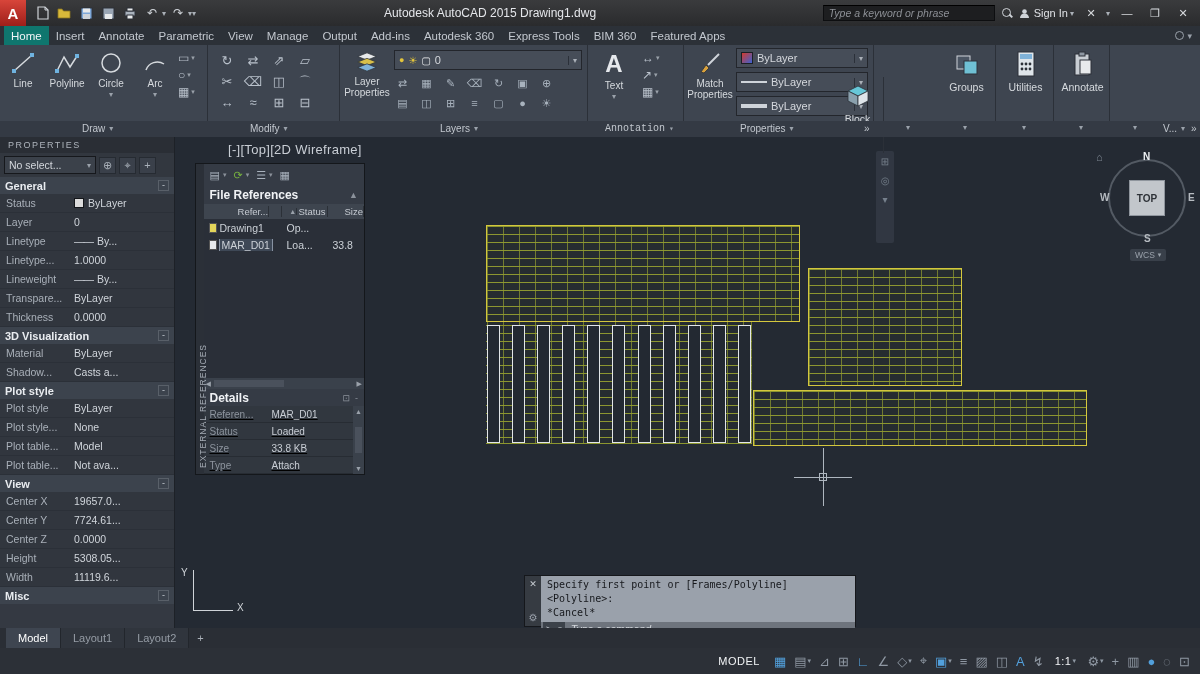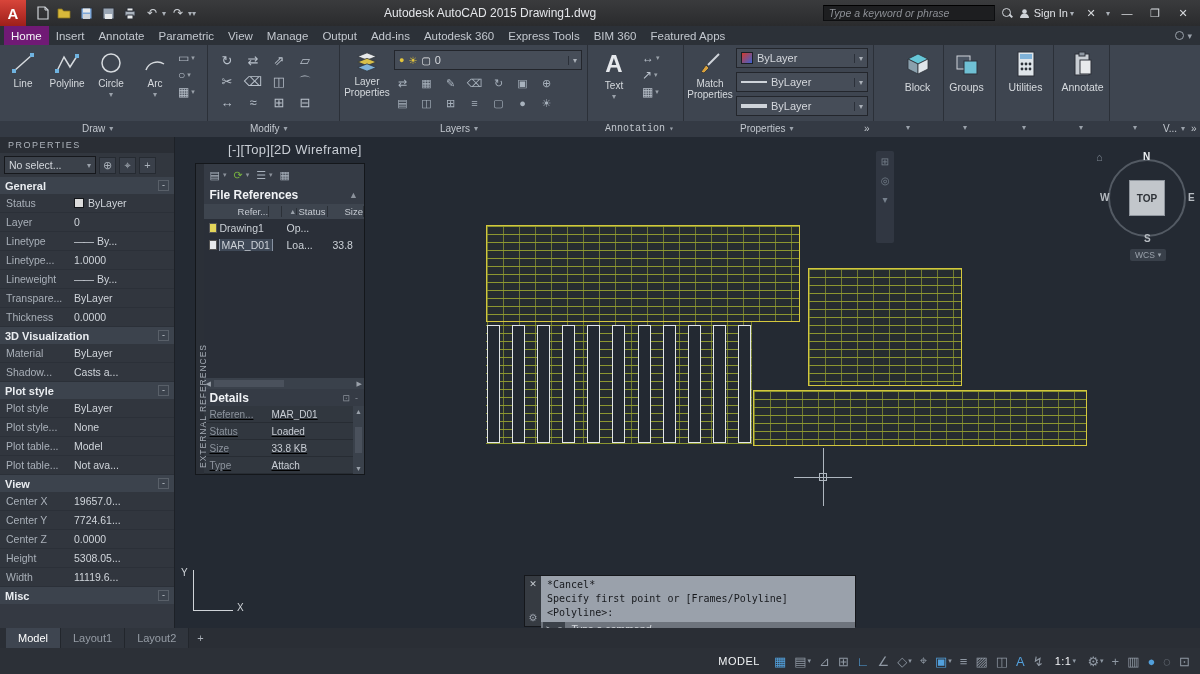--- a/index.html
+++ b/index.html
@@ -22,21 +22,21 @@
   .search-box::placeholder { color:#8d9096; font-style:italic; }
   .mag-icon { position:relative; width:12px; height:12px; display:inline-block; }
   .mag-icon::before { content:""; position:absolute; left:1px; top:1px; width:7px; height:7px; border:1.5px solid #cfd3d8; border-radius:50%; }
   .mag-icon::after { content:""; position:absolute; left:8px; top:8px; width:4px; height:1.5px; background:#cfd3d8; transform:rotate(45deg); }
   .signin { display:flex; align-items:center; gap:4px; font-size:11px; color:#dfe1e5; }
   .win-glyph { width:22px; text-align:center; color:#d7dade; font-size:11px; }
 
   
   .ribbon-tabs { position:absolute; top:26px; left:0; right:0; height:19px; background:#2c3138; display:flex; align-items:stretch; padding-left:4px; z-index:40; }
   .rtab { padding:0 7px; display:flex; align-items:center; font-size:11.5px; color:#c3c8cf; cursor:default; }
-  .rtab.active { background:#701a75; color:#f2f4f7; }
+  .rtab.active { background:#0f766e; color:#f2f4f7; }
   .ribbon-opt { display:flex; align-items:center; gap:3px; margin-left:8px; color:#9aa1aa; font-size:9px; }
   .ribbon-opt .dot { width:9px; height:9px; border:1px solid #9aa1aa; border-radius:50%; }
   .ribbon-body { position:absolute; top:45px; left:0; right:0; height:76px; background:#3e4550; z-index:40; }
   .rpanel { position:absolute; top:0; height:76px; border-right:1px solid #2b3038; }
   .ribbon-footer { position:absolute; top:121px; left:0; right:0; height:16px; background:#343a44; z-index:40; }
   .flabel { position:absolute; top:2px; font-size:10px; color:#c2c7ce; display:flex; gap:4px; align-items:center; }
   .flabel .c { font-size:8px; color:#9aa1aa; }
   .bigbtn { position:absolute; width:42px; height:74px; top:1px; display:flex; flex-direction:column; align-items:center; padding-top:5px; color:#d6dade; }
   .bigbtn .lbl { font-size:10px; line-height:11px; text-align:center; margin-top:3px; }
   .bigbtn .c { font-size:8px; color:#9aa1aa; margin-top:1px; }
@@ -378,21 +378,21 @@
         <span>ByLayer</span>
         <span class="arrow">▾</span>
       </div>
       <div class="rcombo" style="left:52px;top:51px;width:132px;">
         <span class="line-sample thick"></span>
         <span>ByLayer</span>
         <span class="arrow">▾</span>
       </div>
     </div>
 
-    <div class="rpanel" style="left:892px;width:52px;">
+    <div class="rpanel" style="left:832px;width:52px;margin-top:32px;">
       <div class="panel-big">
         <svg width="26" height="26" viewBox="0 0 26 26">
           <polygon points="13,3 23,8 13,13 3,8" fill="#67c7d8" stroke="#2c3138" stroke-width="0.8"></polygon>
           <polygon points="3,8 13,13 13,23 3,18" fill="#8aa0ad" stroke="#2c3138" stroke-width="0.8"></polygon>
           <polygon points="23,8 13,13 13,23 23,18" fill="#dfe5ea" stroke="#2c3138" stroke-width="0.8"></polygon>
         </svg>
         <span class="lbl">Block</span>
       </div>
     </div>
     <div class="rpanel" style="left:938px;width:58px;">
@@ -529,22 +529,22 @@
       </div>
     </div>
 
     <div id="cmdwin">
       <div class="cmd-side">
         <span>✕</span>
         <span style="font-size:10px;color:#9aa1ab;">⚙</span>
       </div>
       <div class="cmd-main">
         <div class="cmd-hist">
+          <div>Specify first point or [Frames/Polyline] &lt;Polyline&gt;:</div>
           <div>*Cancel*</div>
-          <div>Specify first point or [Frames/Polyline] &lt;Polyline&gt;:</div>
         </div>
         <div class="cmd-input-row">
           <div class="cmd-prompt">&gt;_<span style="font-size:7px;">▾</span></div>
           <input class="cmd-input" placeholder="Type a command" style="">
         </div>
       </div>
     </div>
   </div>
 
   <div id="propPalette">

